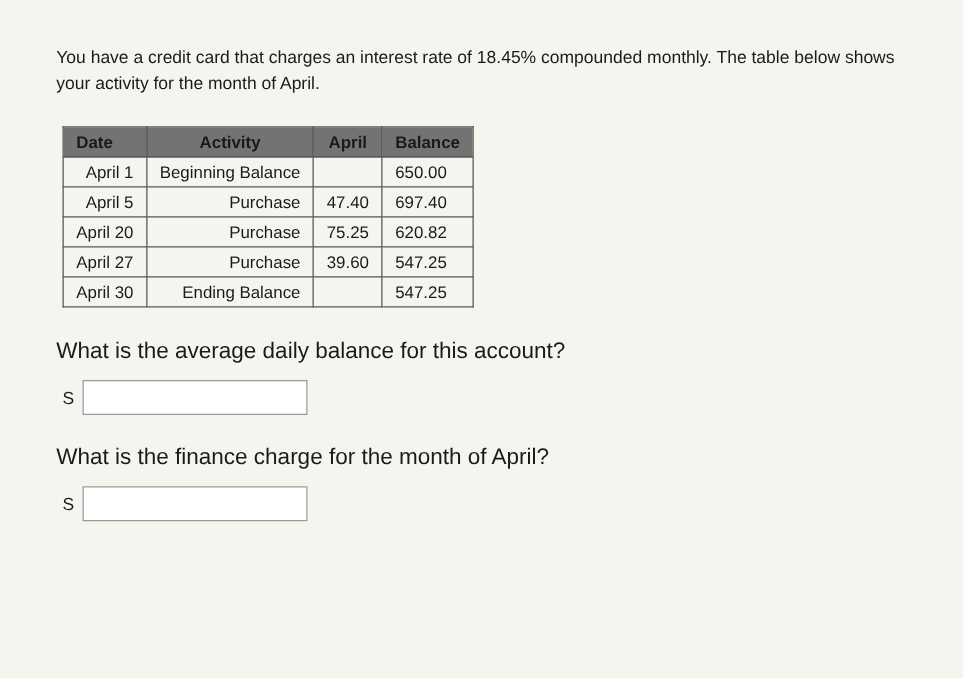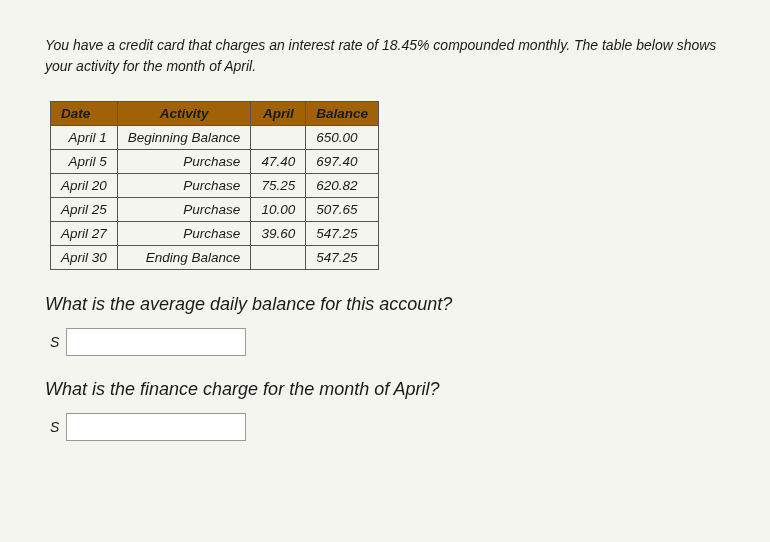--- a/index.html
+++ b/index.html
@@ -1,19 +1,18 @@
 <!DOCTYPE html>
 <html><head>
   <meta charset="utf-8">
   <style>
     * {
       margin: 5px;
       padding: 0;
       box-sizing: border-box;
-      font-style: italic;
     }
 
     body {
       background-color: #f5f5f0;
       font-family: Arial, sans-serif;
       font-size: 14px;
       color: #1a1a1a;
       width: 770px;
       min-height: 542px;
       padding: 20px 30px;
@@ -36,21 +35,21 @@
     }
 
     table th, table td {
       border: 1px solid #555;
       padding: 4px 10px;
       text-align: right;
     }
 
     table th {
       font-weight: bold;
-      background-color: #a16207;
+      background-color: #737373;
       text-align: center;
     }
 
     table th:first-child {
       text-align: left;
     }
 
     table td:nth-child(3),
     table td:nth-child(4) {
       text-align: left;
@@ -115,26 +114,20 @@
           <td>47.40</td>
           <td>697.40</td>
         </tr>
         <tr>
           <td>April 20</td>
           <td>Purchase</td>
           <td>75.25</td>
           <td>620.82</td>
         </tr>
         <tr>
-          <td>April 25</td>
-          <td>Purchase</td>
-          <td>10.00</td>
-          <td>507.65</td>
-        </tr>
-        <tr>
           <td>April 27</td>
           <td>Purchase</td>
           <td>39.60</td>
           <td>547.25</td>
         </tr>
         <tr>
           <td>April 30</td>
           <td>Ending Balance</td>
           <td></td>
           <td>547.25</td>

